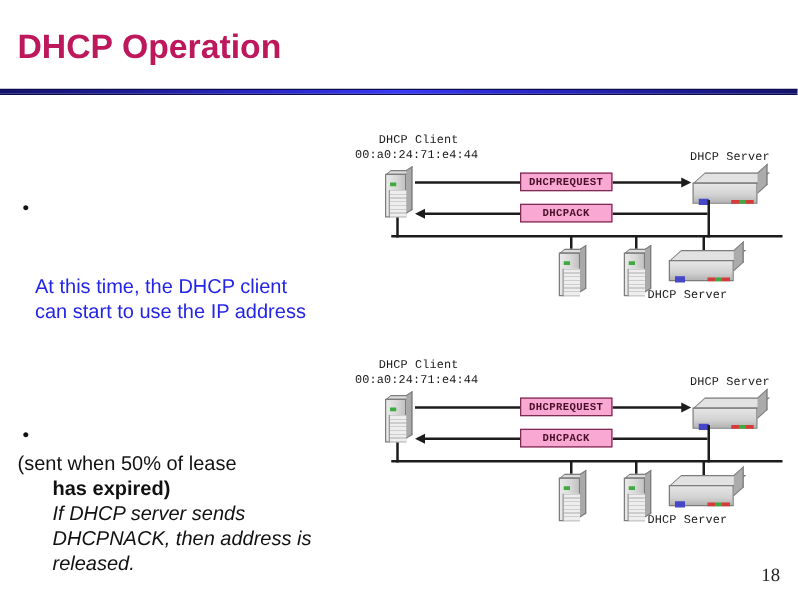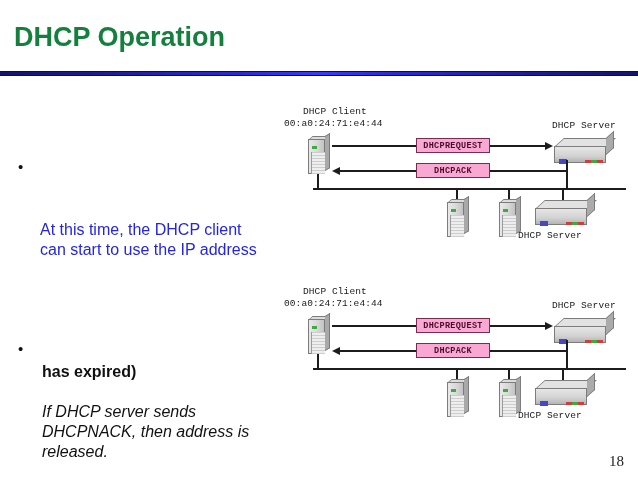--- a/index.html
+++ b/index.html
@@ -15,21 +15,21 @@
     position: relative;
   }
 
   
   #slide-title {
     position: absolute;
     left: 14px;
     top: 22px;
     font-size: 27px;
     font-weight: bold;
-    color: #15803d;
+    color: #be185d;
     letter-spacing: 0px;
     white-space: nowrap;
   }
   #title-rule {
     position: absolute;
     left: 0px;
     top: 71px;
     width: 638px;
     height: 5px;
     background: linear-gradient(to right, #14146e 0%, #1a1a8c 12%, #2b2bd6 38%, #3a3afc 50%, #2b2bd6 62%, #1a1a8c 88%, #14146e 100%);
@@ -57,21 +57,21 @@
 
   #bullet-discover { left: 18px; top: 158px; }
   #bullet-renew    { left: 18px; top: 340px; }
 
   .blue-note {
     position: absolute;
     color: #2424e8;
     font-size: 16px;
     line-height: 1.27;
   }
-  #note-lease { left: 40px; top: 220px; width: 230px; }
+  #note-lease { left: 28px; top: 220px; width: 230px; }
 
   .plain-note {
     position: absolute;
     color: #111111;
     font-size: 16px;
     line-height: 1.26;
   }
   #note-sent   { left: 14px;  top: 362px; width: 250px; }
   #note-sent .indent { display: block; padding-left: 28px; font-weight: bold; }
   #note-nack   { left: 42px;  top: 402px; width: 230px; font-style: italic; }
@@ -267,20 +267,21 @@
   <span class="bullet-dot">•</span>
 </div>
 
 <div class="blue-note" id="note-lease">At this time, the DHCP client can start to use the IP address</div>
 
 <div class="bullet-row" id="bullet-renew">
   <span class="bullet-dot">•</span>
 </div>
 
 <div class="plain-note" id="note-sent">
+  <span>(sent when 50% of lease</span>
   <span class="indent">has expired)</span>
 </div>
 
 <div class="plain-note" id="note-nack">If DHCP server sends DHCPNACK, then address is released.</div>
 
 <div id="page-number">18</div>
 
 <div class="diagram" id="diagram-top">
 
   <div class="diag-label lbl-client-name">DHCP Client</div>

